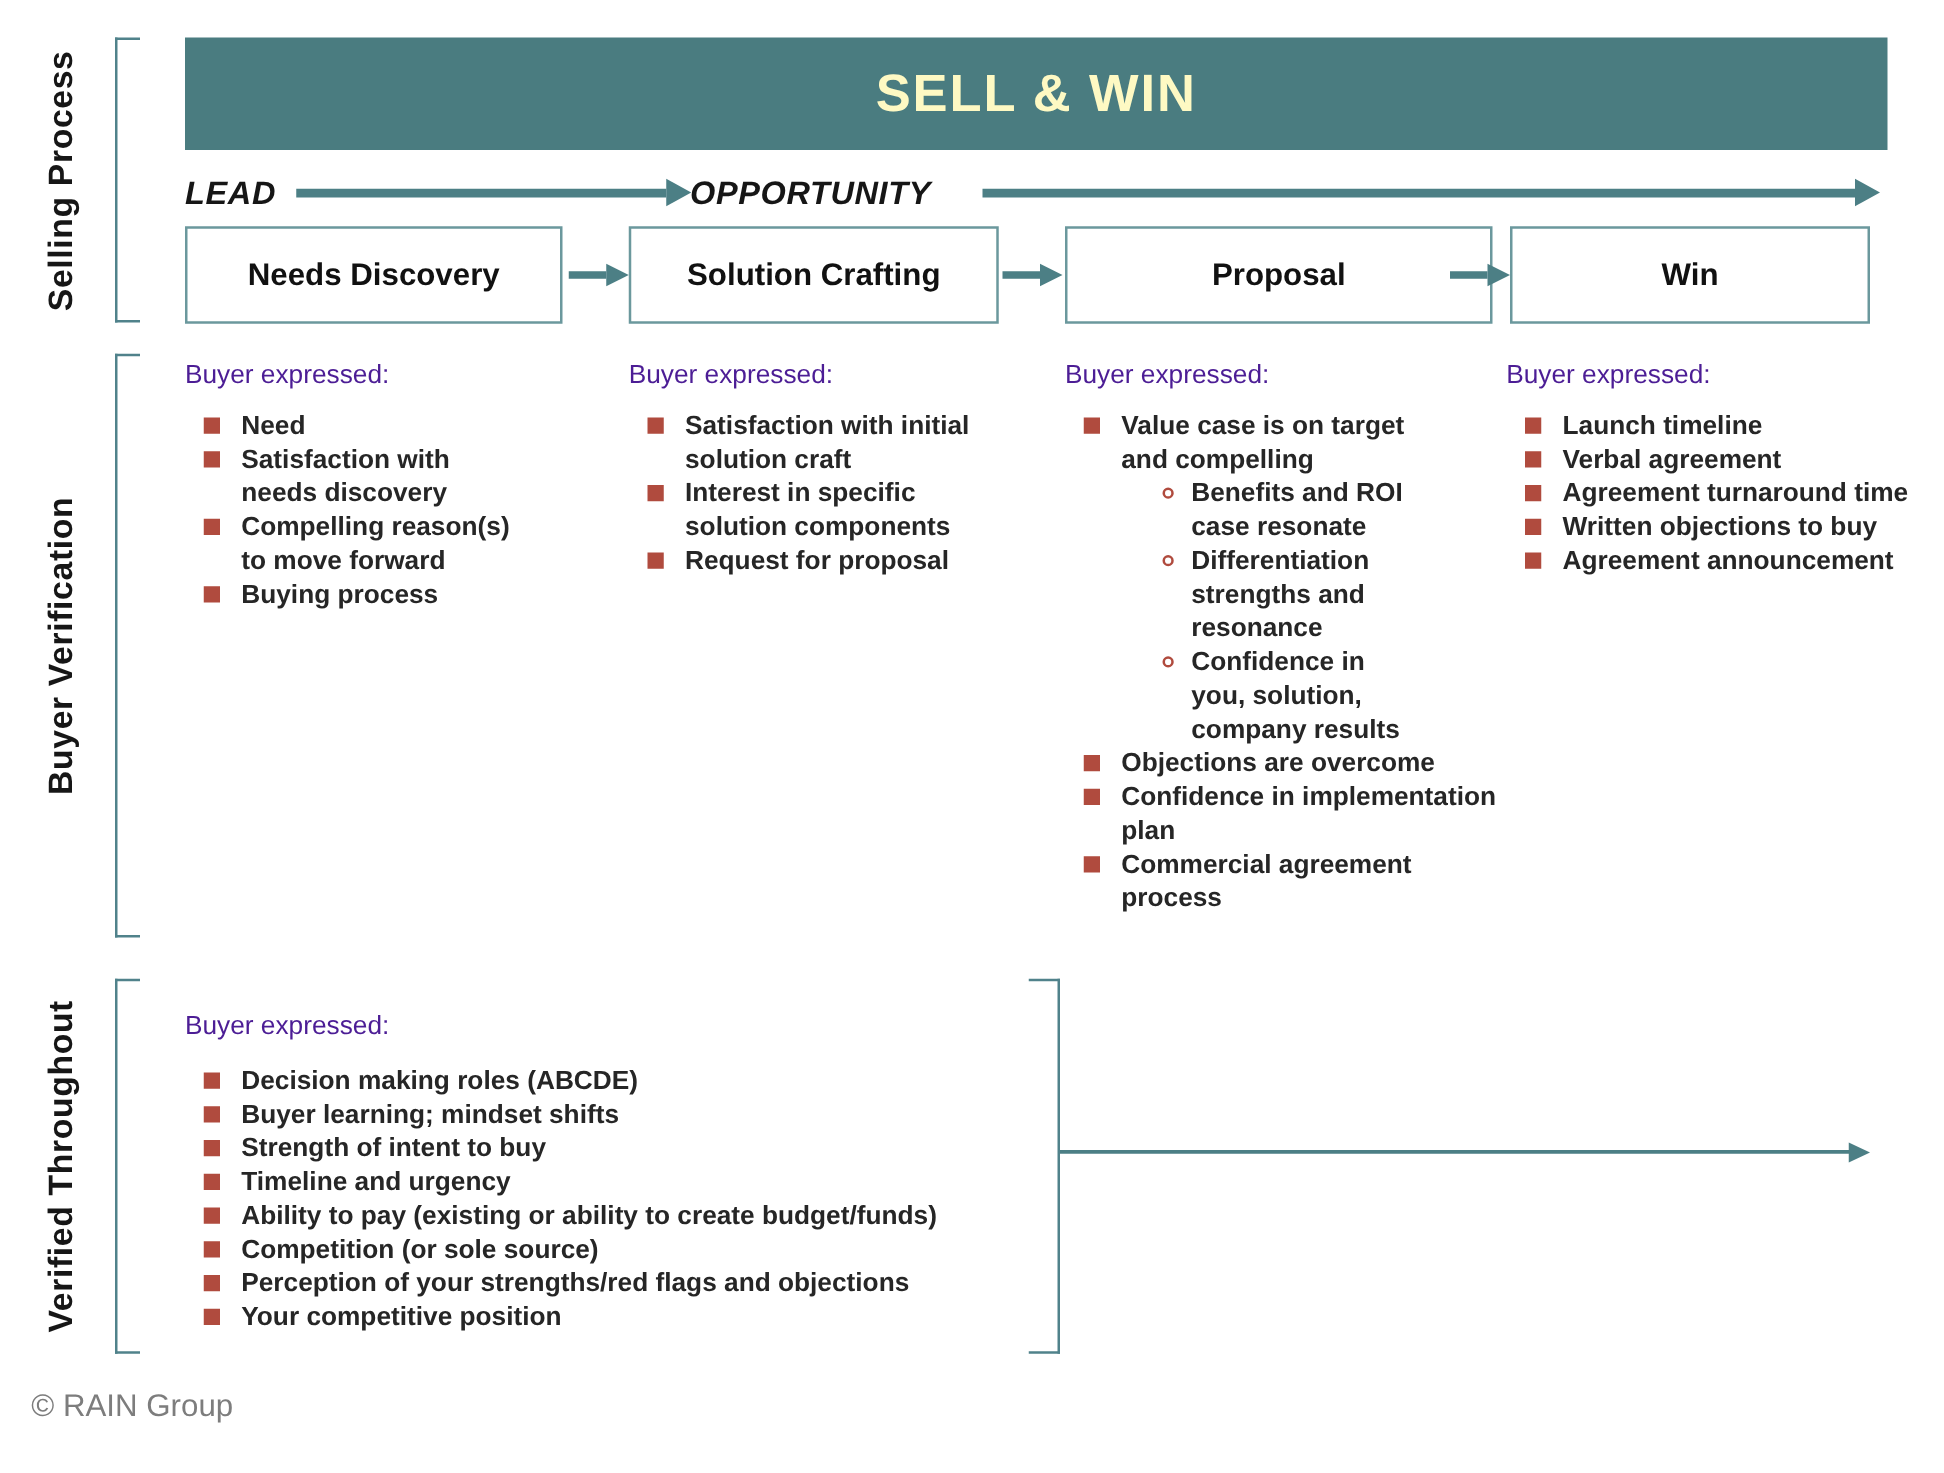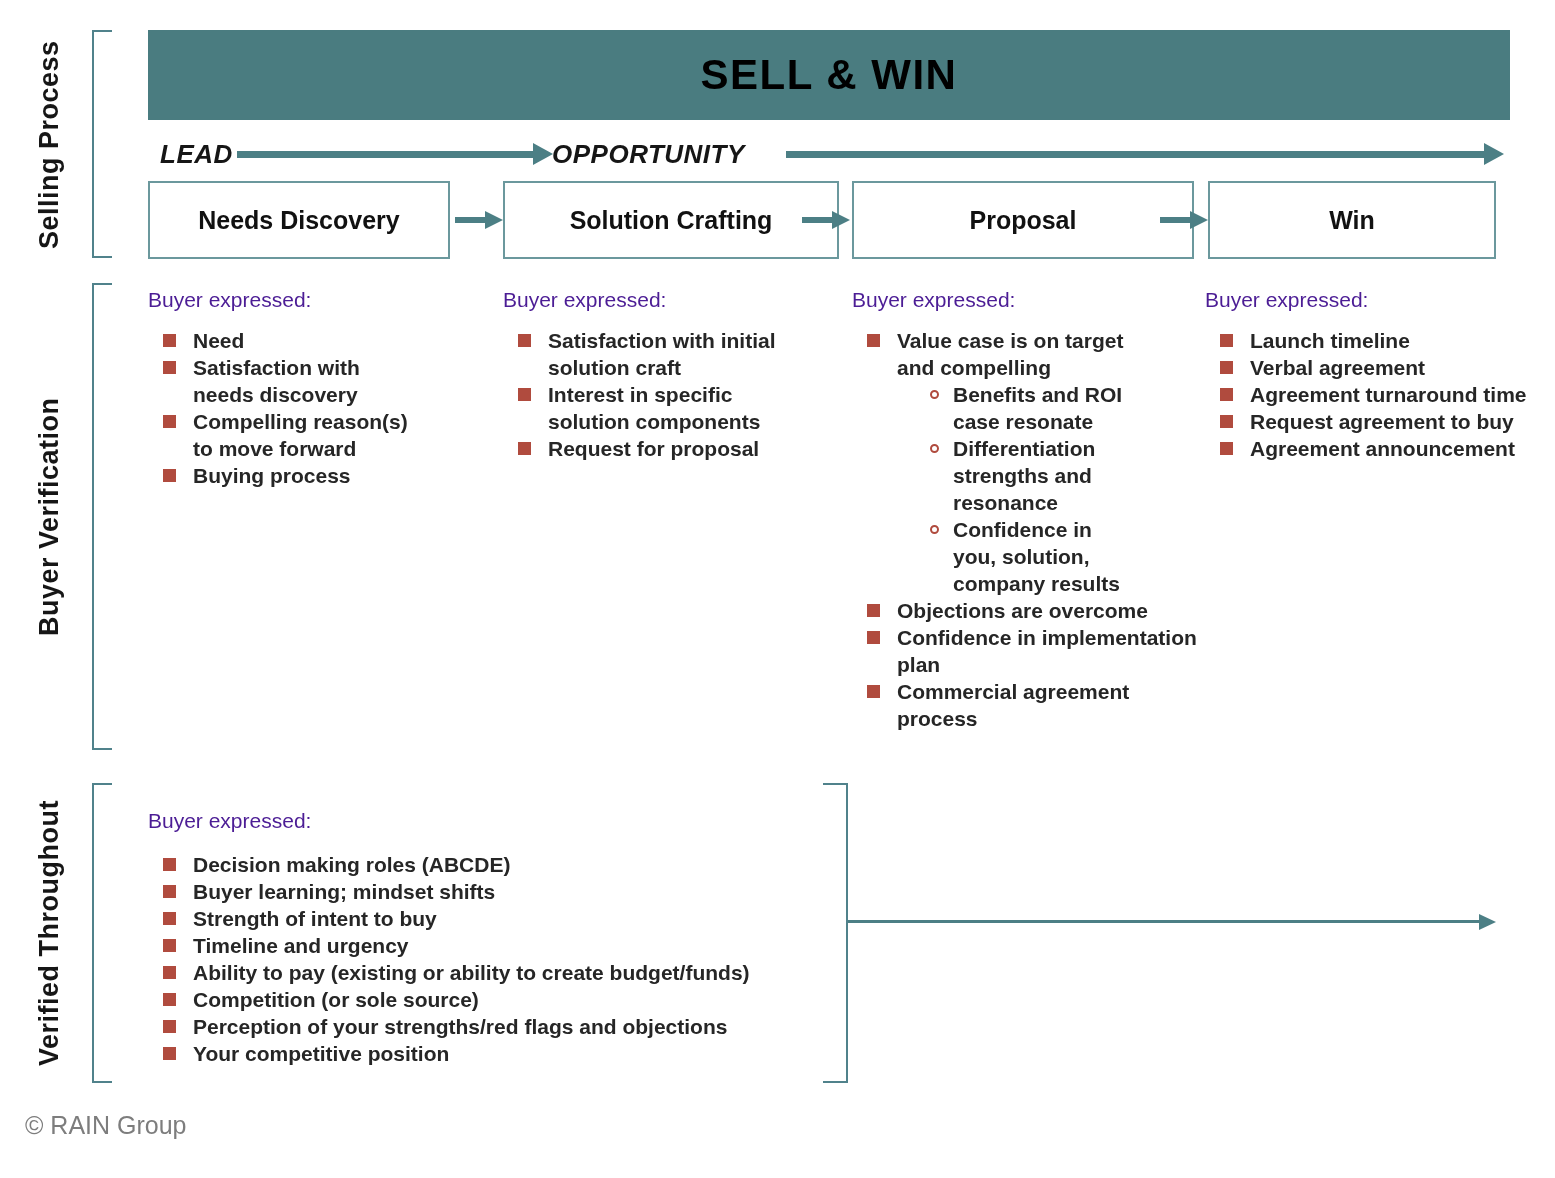--- a/index.html
+++ b/index.html
@@ -18,21 +18,21 @@
     font-weight:700;font-size:27px;color:#161616;letter-spacing:.5px;white-space:nowrap;
   }
   
   .bracket-l{position:absolute;left:92px;width:20px;border:2px solid var(--teal_line);border-right:none;box-sizing:border-box;}
   .bracket-r{position:absolute;width:25px;border:2px solid var(--teal_line);border-left:none;box-sizing:border-box;}
   
   .banner{
     position:absolute;left:148px;top:30px;width:1362px;height:90px;background:var(--teal);
     display:flex;align-items:center;justify-content:center;
   }
-  .banner-title{color:#000000;font-size:42px;font-weight:700;letter-spacing:1.5px;}
+  .banner-title{color:#fef9c3;font-size:42px;font-weight:700;letter-spacing:1.5px;}
   
   .phase{position:absolute;top:139px;font-size:26px;font-style:italic;font-weight:700;color:#161616;letter-spacing:.5px;}
   
   .hline{position:absolute;background:var(--teal_arrow);}
   .ahead{position:absolute;width:0;height:0;}
   .ahead.big{border-top:11px solid transparent;border-bottom:11px solid transparent;border-left:20px solid var(--teal_arrow);}
   .ahead.mid{border-top:9px solid transparent;border-bottom:9px solid transparent;border-left:18px solid var(--teal_arrow);}
   .ahead.thin{border-top:8px solid transparent;border-bottom:8px solid transparent;border-left:17px solid var(--teal_arrow);}
   
   .stage{
@@ -66,33 +66,33 @@
   <div class="side-label" style="top:783px;height:300px;">Verified Throughout</div>
 
   <div class="bracket-l" style="top:30px;height:228px;"></div>
   <div class="bracket-l" style="top:283px;height:467px;"></div>
   <div class="bracket-l" style="top:783px;height:300px;"></div>
 
   <div class="banner">
     <span class="banner-title">SELL &amp; WIN</span>
   </div>
 
-  <span class="phase" style="left:160px;">LEAD</span>
+  <span class="phase" style="left:148px;">LEAD</span>
   <div>
     <div class="hline" style="left:237px;top:151px;width:296px;height:7px;"></div>
     <div class="ahead big" style="left:533px;top:143px;"></div>
   </div>
   <span class="phase" style="left:552px;text-align:center;">OPPORTUNITY</span>
   <div>
     <div class="hline" style="left:786px;top:151px;width:698px;height:7px;"></div>
     <div class="ahead big" style="left:1484px;top:143px;"></div>
   </div>
 
   <div class="stage" style="left:148px;width:302px;">Needs Discovery</div>
-  <div class="stage" style="left:503px;width:336px;">Solution Crafting</div>
+  <div class="stage" style="left:503px;width:296px;">Solution Crafting</div>
   <div class="stage" style="left:852px;width:342px;">Proposal</div>
   <div class="stage" style="left:1208px;width:288px;">Win</div>
 
   <div>
     <div class="hline" style="left:455px;top:217px;width:30px;height:6px;"></div>
     <div class="ahead mid" style="left:485px;top:211px;"></div>
   </div>
   <div>
     <div class="hline" style="left:802px;top:217px;width:30px;height:6px;"></div>
     <div class="ahead mid" style="left:832px;top:211px;"></div>
@@ -196,21 +196,21 @@
         <li>
           <span class="sq"></span>
           <div class="li-body"><span class="li-text">Verbal agreement</span></div>
         </li>
         <li>
           <span class="sq"></span>
           <div class="li-body"><span class="li-text">Agreement turnaround time</span></div>
         </li>
         <li>
           <span class="sq"></span>
-          <div class="li-body"><span class="li-text">Request agreement to buy</span></div>
+          <div class="li-body"><span class="li-text">Written objections to buy</span></div>
         </li>
         <li>
           <span class="sq"></span>
           <div class="li-body"><span class="li-text">Agreement announcement</span></div>
         </li>
       </ul>
   </div>
 
   <div class="vt-block">
     <div class="vhead">Buyer expressed:</div>

